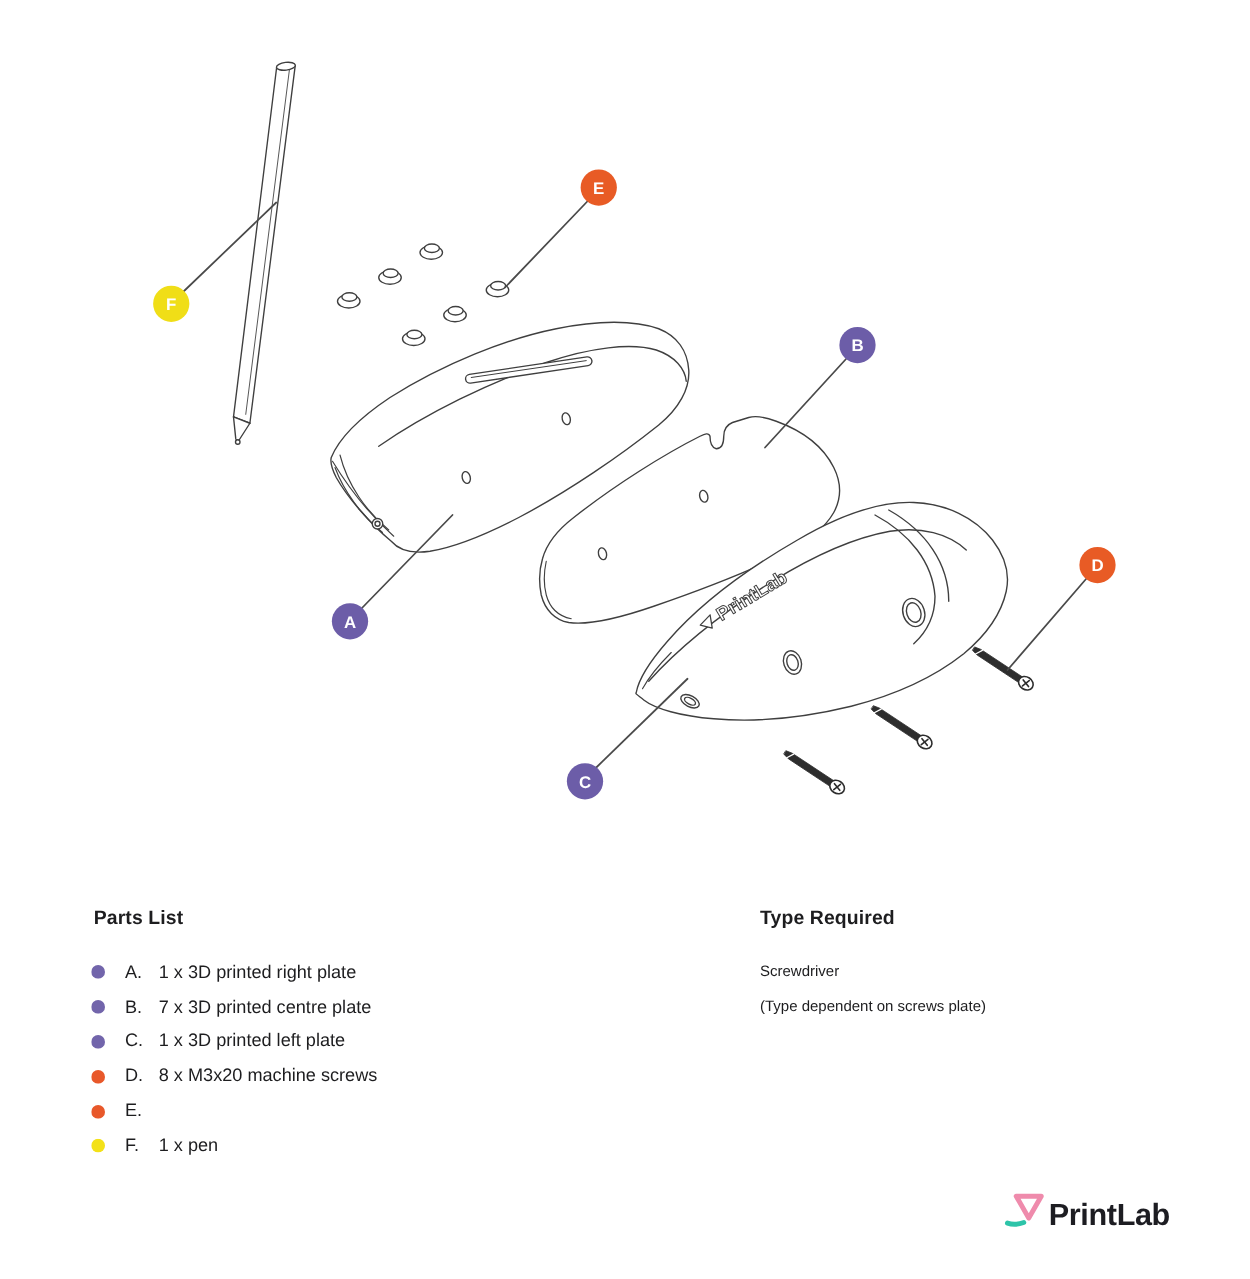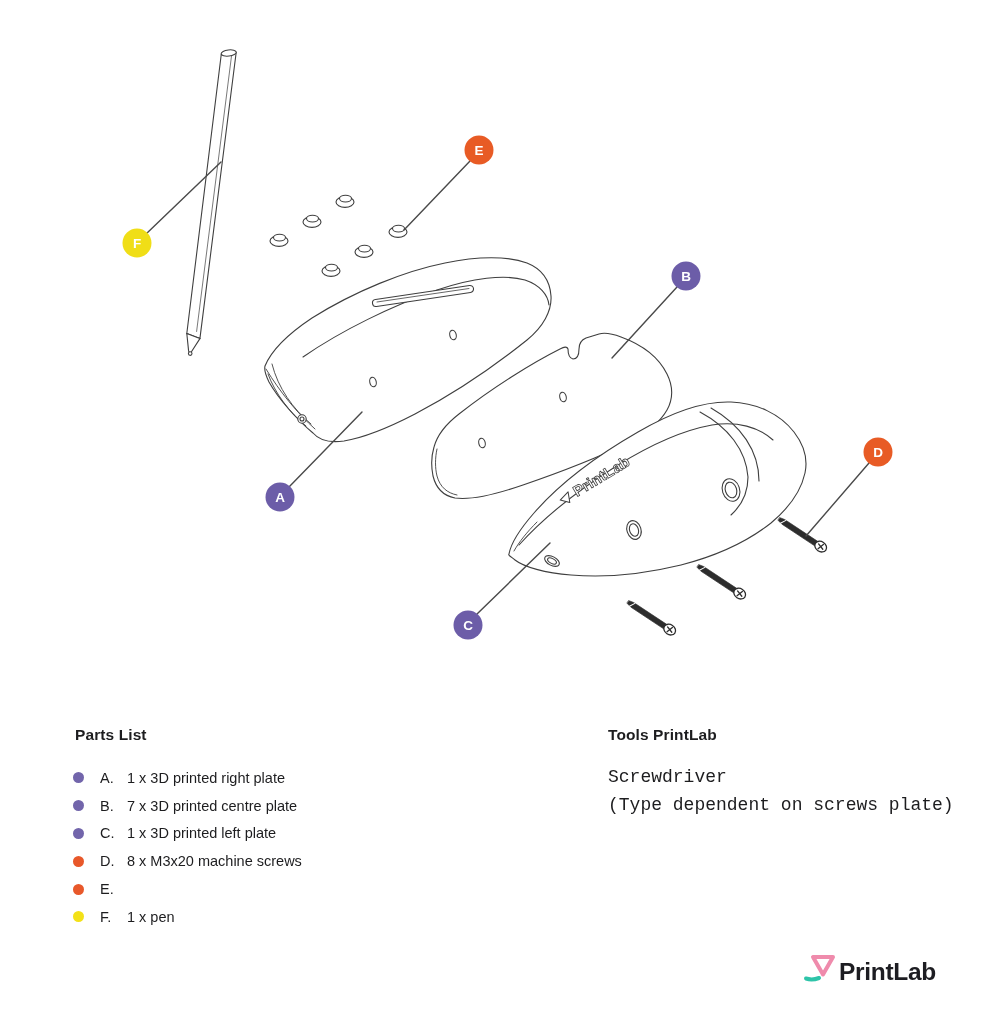--- a/index.html
+++ b/index.html
@@ -9,21 +9,21 @@
   }
   #diagram{position:absolute;left:0;top:0;}
   .textblock{position:absolute;top:726px;}
   #parts-block{left:73px;width:520px;}
   #tools-block{left:608px;width:360px;}
   .section-title{font-size:15.5px;font-weight:700;margin:0 0 20px 2px;letter-spacing:.1px;}
   .part-row{display:flex;align-items:center;height:27.8px;font-size:14.5px;}
   .part-bullet{width:11px;height:11px;flex:0 0 11px;margin-right:16px;}
   .part-letter{width:27px;flex:0 0 27px;}
   .part-text{white-space:nowrap;}
-  .tool-line{font-size:18px;line-height:27.8px;height:27.8px;font-family:Liberation Mono, monospace;}
+  .tool-line{font-size:12px;line-height:27.8px;height:27.8px;}
   #logo{position:absolute;left:803px;top:948px;}
   .logo-text{font-size:24.5px;font-weight:700;letter-spacing:-0.3px;}
 </style>
 </head>
 <body>
 
 <svg id="diagram" width="1000" height="740" viewBox="0 0 1000 740">
   <g fill="#ffffff" stroke="#3f3f3f" stroke-width="1.1" stroke-linejoin="round" stroke-linecap="round">
 
     <g>
@@ -244,21 +244,21 @@
   <div class="part-row">
     <svg class="part-bullet" width="11" height="11">
         <circle cx="5.5" cy="5.5" r="5.5" fill="#f3e118"></circle>
       </svg>
     <span class="part-letter">F.</span>
     <span class="part-text">1 x pen</span>
   </div>
 </div>
 
 <div id="tools-block" class="textblock">
-  <h2 class="section-title" style="margin-left:0;">Tools PrintLab</h2>
+  <h2 class="section-title" style="margin-left:0;">Type Required</h2>
   <div class="tool-line">Screwdriver</div>
   <div class="tool-line">(Type dependent on screws plate)</div>
 </div>
 
 <div id="logo">
   <svg width="140" height="44" viewBox="0 0 140 44">
     <path d="M10,9 L30,9 L20,26.5 Z" fill="none" stroke-width="4" stroke-linejoin="round" stroke="#ef8bac"></path>
     <path d="M3,30.5 Q9,32.5 16,30" fill="none" stroke-width="4" stroke-linecap="round" stroke="#2ec4a9"></path>
     <text x="36" y="32" class="logo-text" font-family="Liberation Sans, sans-serif" font-size="24.5" font-weight="700" letter-spacing="-0.3" fill="#1d1d22">PrintLab</text>
   </svg>

